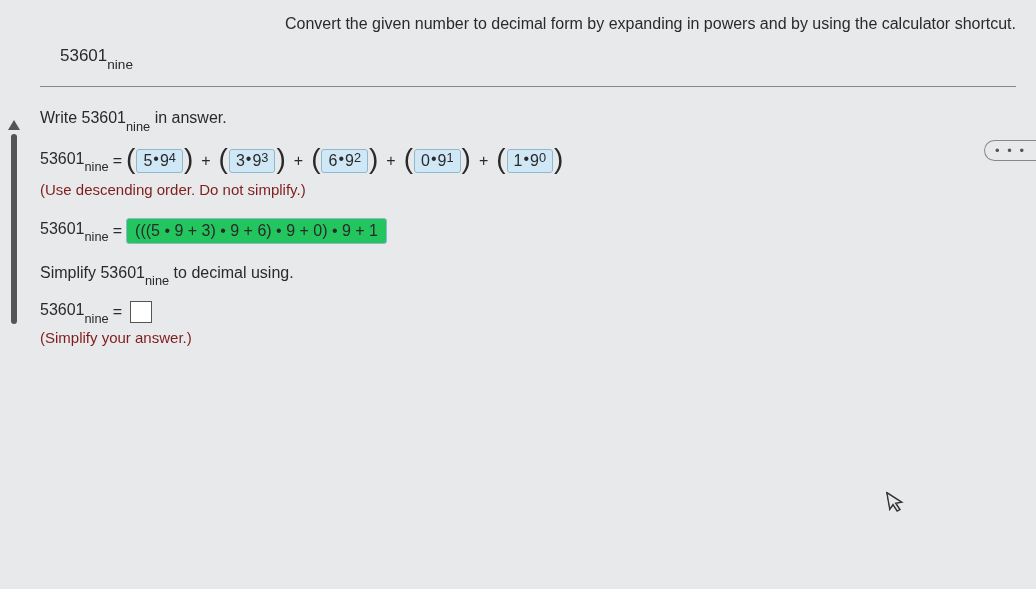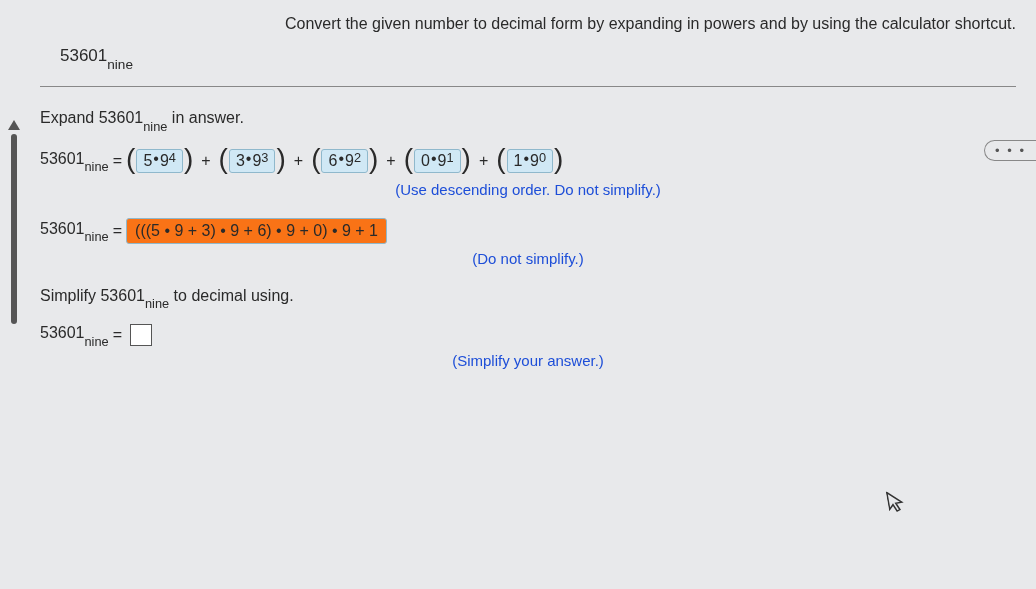--- a/index.html
+++ b/index.html
@@ -116,26 +116,25 @@
       padding: 2px 6px;
       display: inline-flex;
       align-items: center;
     }
     .plus {
       margin: 0 4px;
       font-size: 16px;
     }
     .hint {
       font-size: 15px;
-      color: #1d4ed8;
+      color: #7f1d1d;
       margin-top: 4px;
-      text-align: center;
     }
     .shortcut-hl {
-      background: #f97316;
+      background: #22c55e;
       border: 1px solid #8fb8cc;
       border-radius: 3px;
       padding: 3px 8px;
       font-size: 16px;
     }
     .answer-box {
       display: inline-block;
       width: 22px;
       height: 22px;
       border: 1px solid #555;
@@ -191,21 +190,21 @@
   <div class="side-mark"></div>
 
   <hr class="divider">
 
   <div class="ellipsis-btn">
     <span>• • •</span>
   </div>
 
   <div class="section">
     <div class="instr">
-      <span>Expand </span><span>53601</span><span class="sub">nine</span><span> in answer.</span>
+      <span>Write </span><span>53601</span><span class="sub">nine</span><span> in answer.</span>
     </div>
 
     <div class="eq-line">
       <span>
         <span>53601</span><span class="sub">nine</span>
       </span>
       <span>=</span>
 
       <span class="paren-group">
         <span class="big-paren">(</span>
@@ -272,21 +271,20 @@
   <div class="side-dash"></div>
 
   <div class="section">
     <div class="eq-line">
       <span>
         <span>53601</span><span class="sub">nine</span>
       </span>
       <span>=</span>
       <span class="shortcut-hl">(((5 • 9 + 3) • 9 + 6) • 9 + 0) • 9 + 1</span>
     </div>
-    <div class="hint">(Do not simplify.)</div>
   </div>
 
   <div class="section">
     <div class="instr">
       <span>Simplify </span><span>53601</span><span class="sub">nine</span><span> to decimal using.</span>
     </div>
     <div class="eq-line">
       <span>
         <span>53601</span><span class="sub">nine</span>
       </span>

